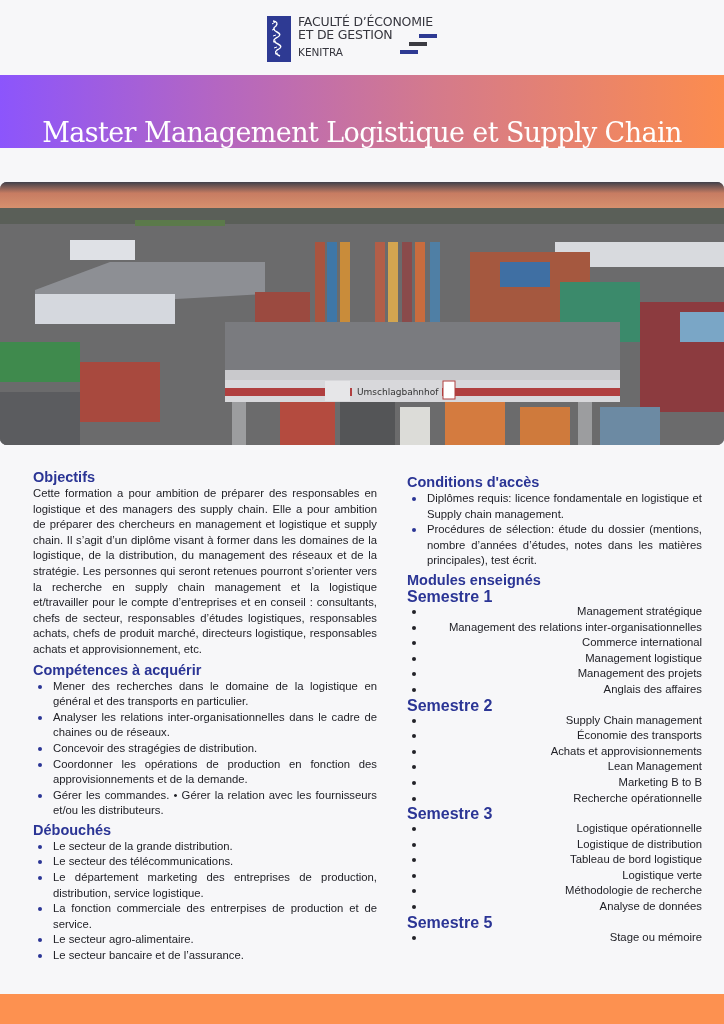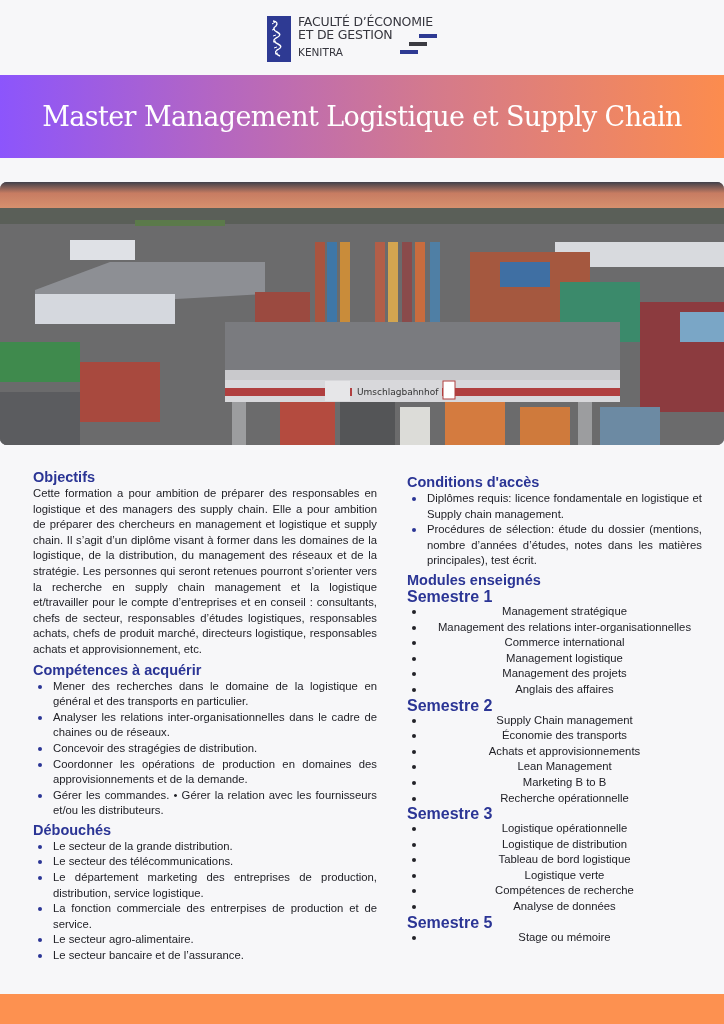--- a/index.html
+++ b/index.html
@@ -31,23 +31,23 @@
     font-size: 10.5px; color: #35353d; display: block; margin-top: 5px;
   }
   .logo-bars { position: absolute; left: 400px; top: 32px; width: 40px; height: 22px; }
   .logo-bars span { position: absolute; height: 4px; display: block; }
   .bar1 { left: 19px; top: 2px; width: 18px; background: #2e3a93; }
   .bar2 { left: 9px; top: 10px; width: 18px; background: #3b3b42; }
   .bar3 { left: 0; top: 18px; width: 18px; background: #2e3a93; }
 
   
   .title-band {
-    position: absolute; left: 0; top: 75px; width: 724px; height: 83px;
+    position: absolute; left: 0; top: 75px; width: 724px; height: 73px;
     background: linear-gradient(90deg, #8c55fc 0%, #b466c2 30%, #d47a8c 60%, #fc8c4e 100%);
-    display: flex; align-items: center; justify-content: center;
+    display: flex; align-items: flex-end; justify-content: center;
   }
   .title-band h1 {
     font-family: "DejaVu Serif", "Liberation Serif", serif;
     font-weight: normal; color: #ffffff; font-size: 27px; letter-spacing: -0.6px;
   }
 
   
   .hero {
     position: absolute; left: 0; top: 182px; width: 724px; height: 263px;
     overflow: hidden;
@@ -73,21 +73,21 @@
   ul.bul { list-style: none; }
   ul.bul li {
     position: relative; padding-left: 20px;
     font-size: 11.3px; line-height: 15.6px; text-align: justify; color: #222228;
   }
   ul.bul li::before {
     content: ""; position: absolute; left: 5px; top: 6px;
     width: 4px; height: 4px; border-radius: 50%; background: #2b3595;
   }
   ul.mod li::before { background: #222228; }
-  ul.mod li { text-align: center; }
+  ul.mod li { text-align: right; }
 
   .footer-band {
     position: absolute; left: 0; top: 994px; width: 724px; height: 30px;
     background: #fd9150;
   }
 </style>
 </head>
 <body>
 
 <div class="logo">
@@ -177,21 +177,21 @@
 
 <div class="col-left">
   <h2 class="section">Objectifs</h2>
   <p class="body">Cette formation a pour ambition de préparer des responsables en logistique et des managers des supply chain. Elle a pour ambition de préparer des chercheurs en management et logistique et supply chain. Il s’agit d’un diplôme visant à former dans les domaines de la logistique, de la distribution, du management des réseaux et de la stratégie. Les personnes qui seront retenues pourront s’orienter vers la recherche en supply chain management et la logistique et/travailler pour le compte d’entreprises et en conseil : consultants, chefs de secteur, responsables d’études logistiques, responsables achats, chefs de produit marché, directeurs logistique, responsables achats et approvisionnement, etc.</p>
 
   <h2 class="section" style="margin-top:4px">Compétences à acquérir</h2>
   <ul class="bul">
     <li>Mener des recherches dans le domaine de la logistique en général et des transports en particulier.</li>
     <li> Analyser les relations inter-organisationnelles dans le cadre de chaines ou de réseaux.</li>
     <li>Concevoir des stragégies de distribution.</li>
-    <li>Coordonner les opérations de production en domaines des approvisionnements et de la demande.</li>
+    <li>Coordonner les opérations de production en fonction des approvisionnements et de la demande.</li>
     <li>Gérer les commandes. • Gérer la relation avec les fournisseurs et/ou les distributeurs.</li>
   </ul>
 
   <h2 class="section" style="margin-top:3px">Débouchés</h2>
   <ul class="bul">
     <li>Le secteur de la grande distribution.</li>
     <li>Le secteur des télécommunications.</li>
     <li>Le département marketing des entreprises de production, distribution, service logistique.</li>
     <li>La fonction commerciale des entrerpises de production et de service.</li>
     <li>Le secteur agro-alimentaire.</li>
@@ -227,21 +227,21 @@
     <li>Marketing B to B</li>
     <li>Recherche opérationnelle</li>
   </ul>
 
   <h3 class="sem">Semestre 3</h3>
   <ul class="bul mod">
     <li>Logistique opérationnelle</li>
     <li>Logistique de distribution</li>
     <li>Tableau de bord logistique</li>
     <li>Logistique verte</li>
-    <li>Compétences de recherche</li>
+    <li>Méthodologie de recherche</li>
     <li>Analyse de données</li>
   </ul>
 
   <h3 class="sem">Semestre 5</h3>
   <ul class="bul mod">
     <li>Stage ou mémoire</li>
   </ul>
 </div>
 
 <div class="footer-band"></div>

